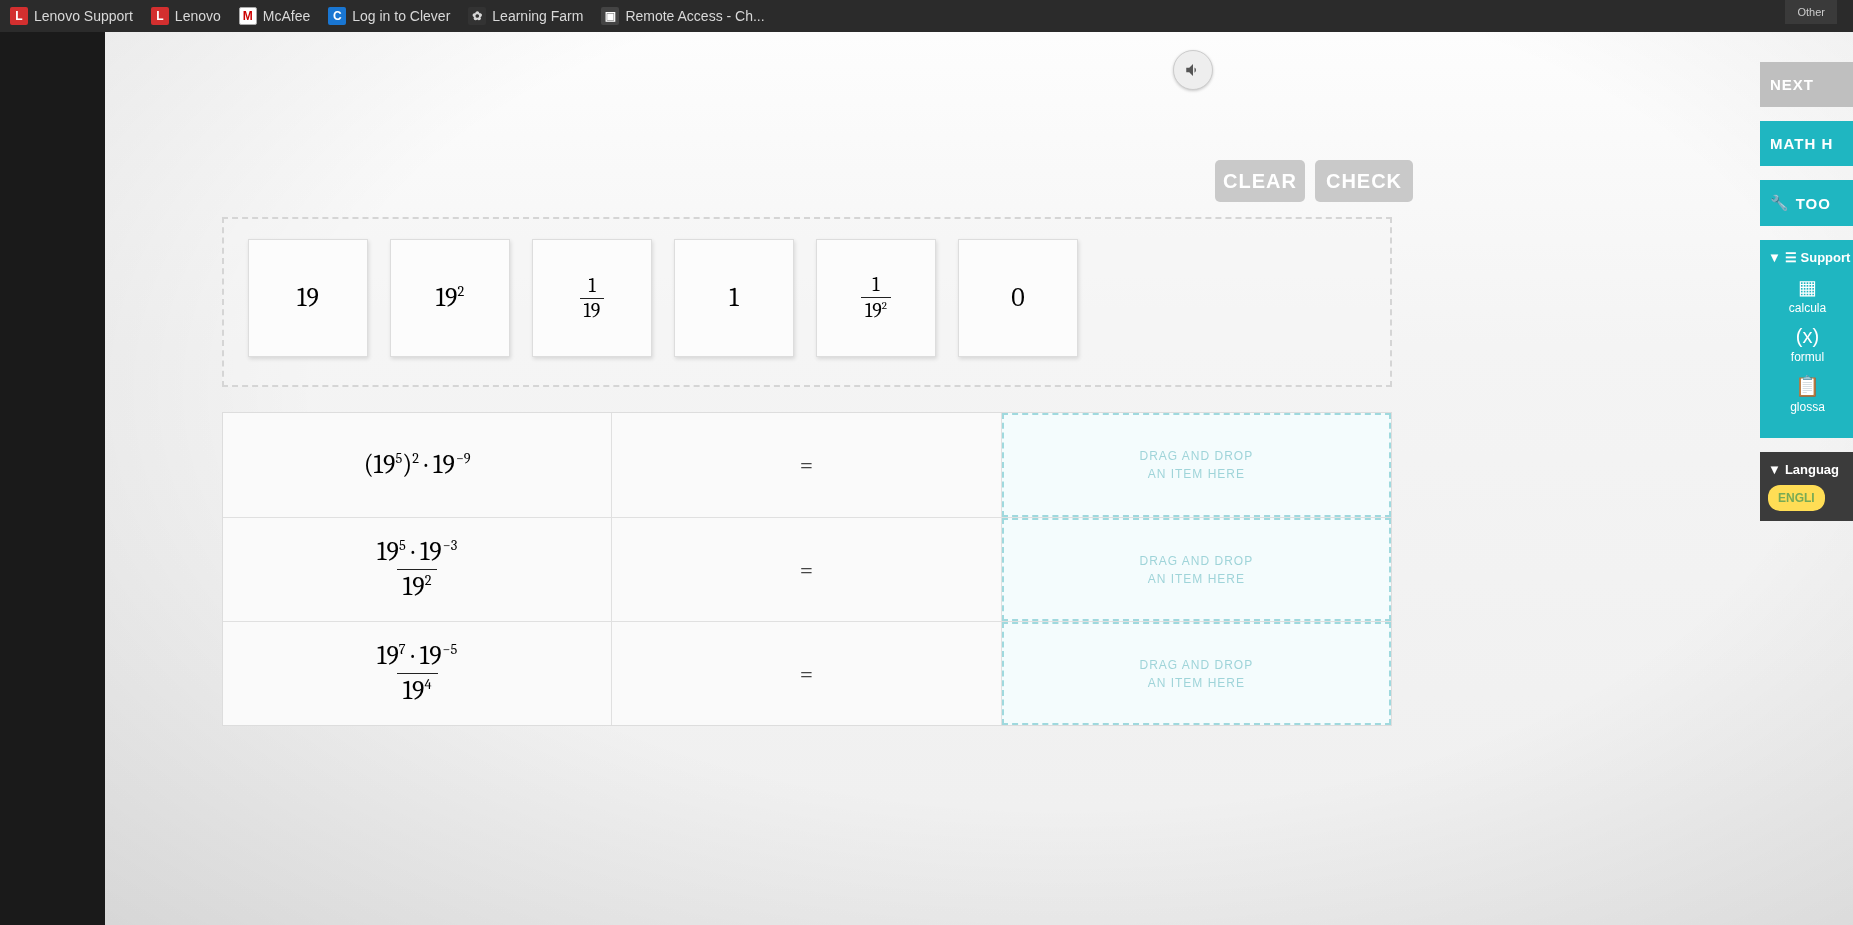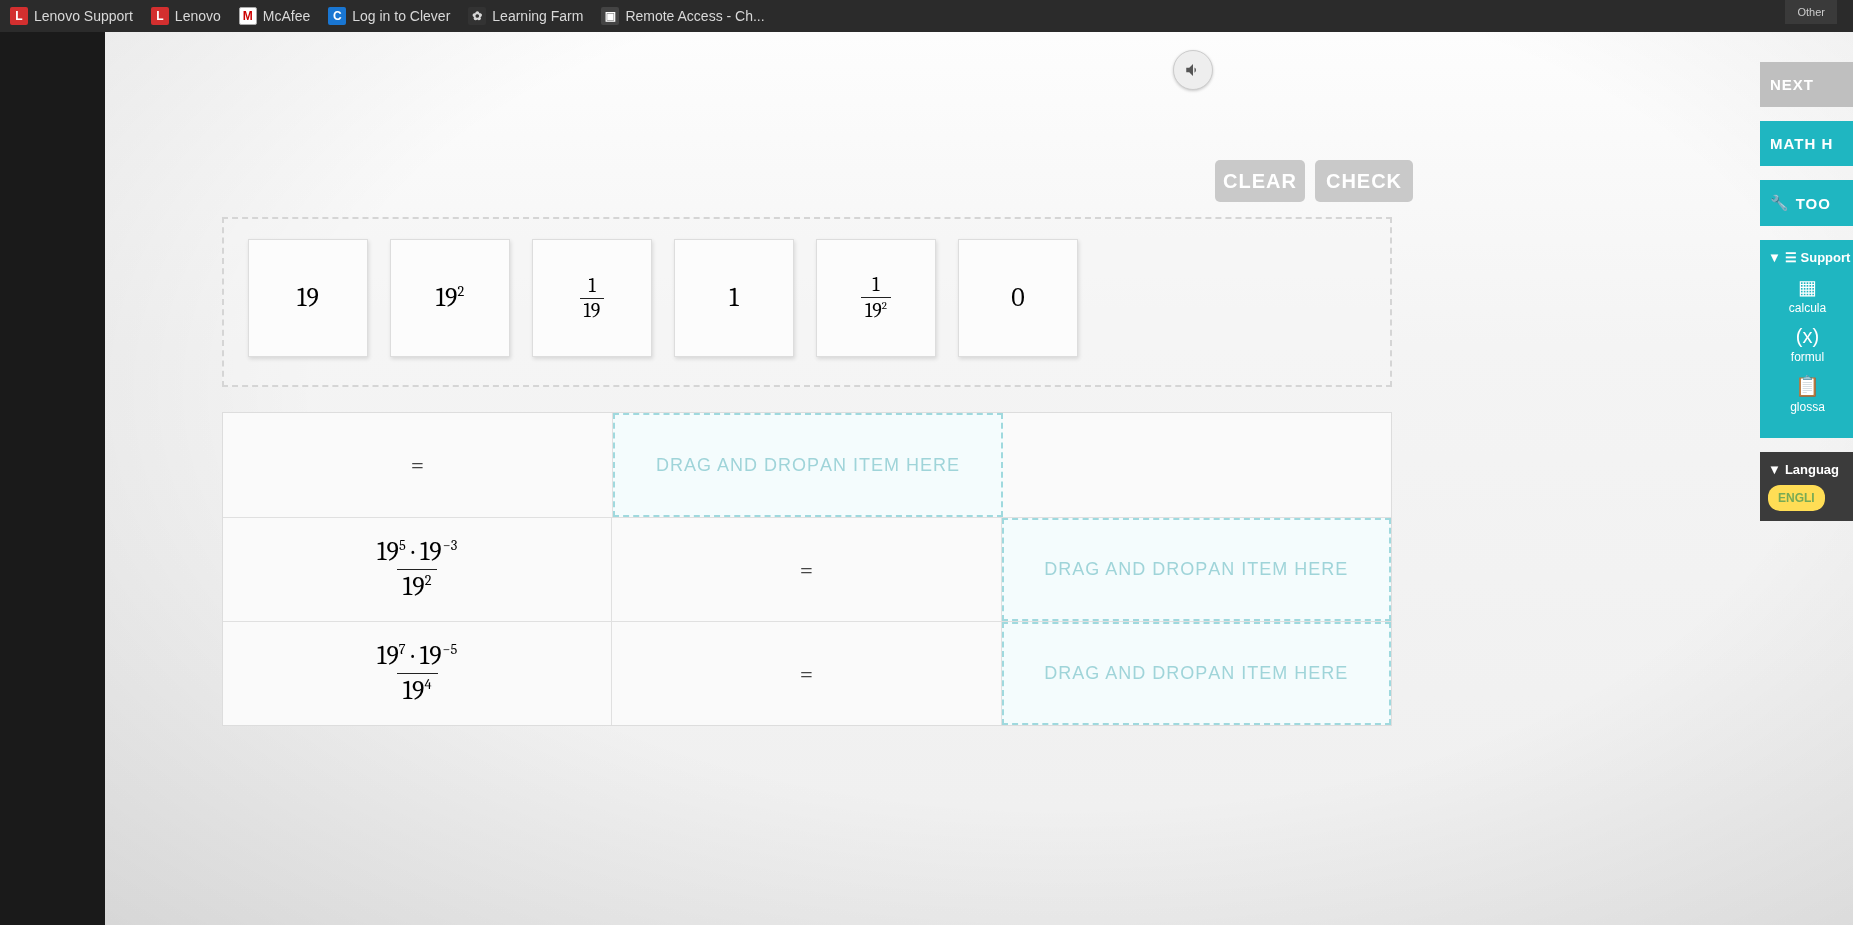--- a/index.html
+++ b/index.html
@@ -158,24 +158,24 @@
     .eq-row:first-child { border-top:none;}
     .eq-cell { display:flex; align-items:center; justify-content:center; font-family:"Cambria","Georgia",serif;}
     .eq-lhs { width:390px; border-right:1px solid #e0e0e0; font-size:26px;}
     .eq-eq  { width:390px; border-right:1px solid #e0e0e0; font-size:24px; color:#444;}
     .eq-drop {
       width:390px;
       border:2px dashed #9fd9de;
       background:#f4fcfd;
       color:#9fd4d9;
       font-family:Arial,sans-serif;
-      font-size:18px;
+      font-size:12px;
       letter-spacing:1px;
       font-weight:500;
-      flex-direction:row;
+      flex-direction:column;
       line-height:1.5;
     }
     .expr sup { font-size:.55em; vertical-align:super;}
     .expr .neg { margin-left:1px;}
     .lfrac { display:flex; flex-direction:column; align-items:center; line-height:1.05;}
     .lfrac .num { padding:0 6px 3px;}
     .lfrac .den { border-top:1.5px solid #222; padding:3px 6px 0;}
 
     
     .app-area:before{
@@ -284,20 +284,23 @@
           <span class="den">19<sup>2</sup></span>
         </span>
       </div>
       <div class="tile">
         <span class="expr">0</span>
       </div>
     </div>
 
   <div class="eq-table">
       <div class="eq-row">
+        <div class="eq-cell eq-lhs">
+          <span class="expr">(19<sup>5</sup>)<sup>2</sup> · 19<sup><span class="neg">−9</span></sup></span>
+        </div>
         <div class="eq-cell eq-eq">=</div>
         <div class="eq-cell eq-drop">
           <div>DRAG AND DROP</div>
           <div>AN ITEM HERE</div>
         </div>
       </div>
       <div class="eq-row">
         <div class="eq-cell eq-lhs">
           <span class="lfrac">
             <span class="num expr">19<sup>5</sup> · 19<sup><span class="neg">−3</span></sup></span>

